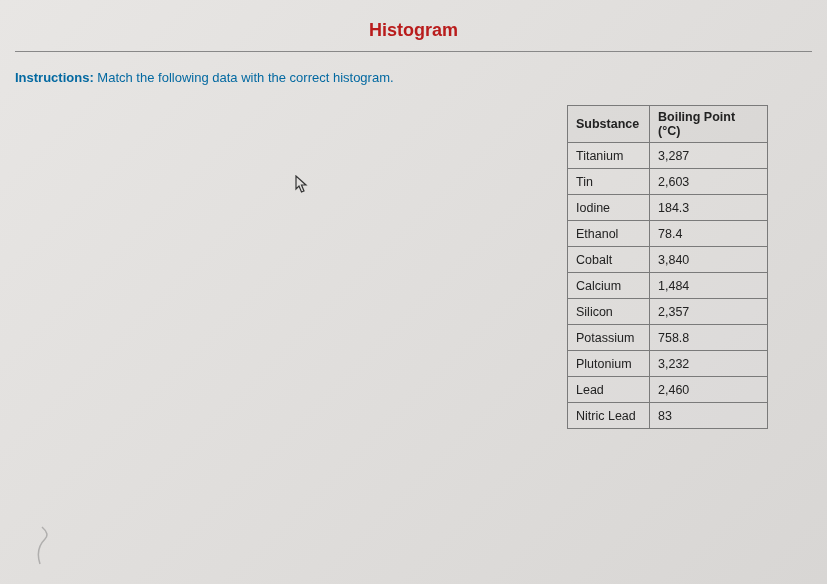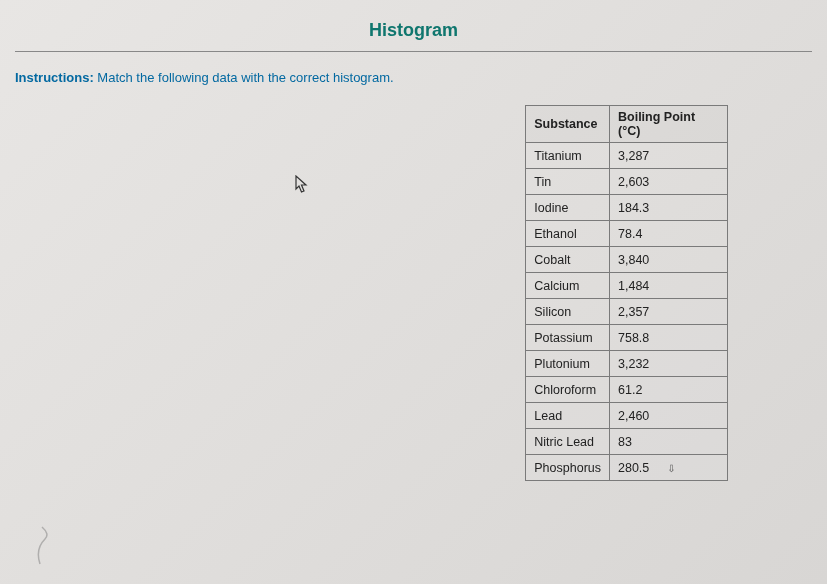--- a/index.html
+++ b/index.html
@@ -20,21 +20,21 @@
     }
     .title-section {
       text-align: center;
       padding-bottom: 10px;
       border-bottom: 1px solid #888;
       margin-bottom: 18px;
     }
     .title {
       font-size: 18px;
       font-weight: bold;
-      color: #0f766e;
+      color: #b91c1c;
     }
     .instructions {
       font-size: 13px;
       color: #0369a1;
       margin-bottom: 20px;
     }
     .instructions-label {
       font-weight: bold;
     }
     .content-area {
@@ -46,21 +46,21 @@
     }
     .cursor-icon {
       position: absolute;
       left: 280px;
       top: 70px;
       width: 14px;
       height: 20px;
       pointer-events: none;
     }
     .table-wrap {
-      margin-right: 84px;
+      margin-right: 44px;
     }
     table {
       border-collapse: collapse;
       background: rgba(255,255,255,0.05);
     }
     th, td {
       border: 1px solid #7a7a7a;
       padding: 4px 8px;
       font-size: 12.5px;
       text-align: left;
@@ -153,34 +153,26 @@
             </tr>
             <tr>
               <td>Potassium</td>
               <td>758.8</td>
             </tr>
             <tr>
               <td>Plutonium</td>
               <td>3,232</td>
             </tr>
             <tr>
-              <td>Chloroform</td>
-              <td>61.2</td>
-            </tr>
-            <tr>
               <td>Lead</td>
               <td>2,460</td>
             </tr>
             <tr>
               <td>Nitric Lead</td>
               <td>83</td>
-            </tr>
-            <tr>
-              <td>Phosphorus</td>
-              <td>280.5<span class="dl-icon">⇩</span></td>
             </tr>
           </tbody>
       </table>
     </div>
   </div>
 
   <svg class="curl-mark" viewBox="0 0 30 50">
     <path d="M10 45 Q 5 30 15 20 Q 20 15 12 8" fill="none" stroke="#666" stroke-width="1.5"></path>
   </svg>
 

